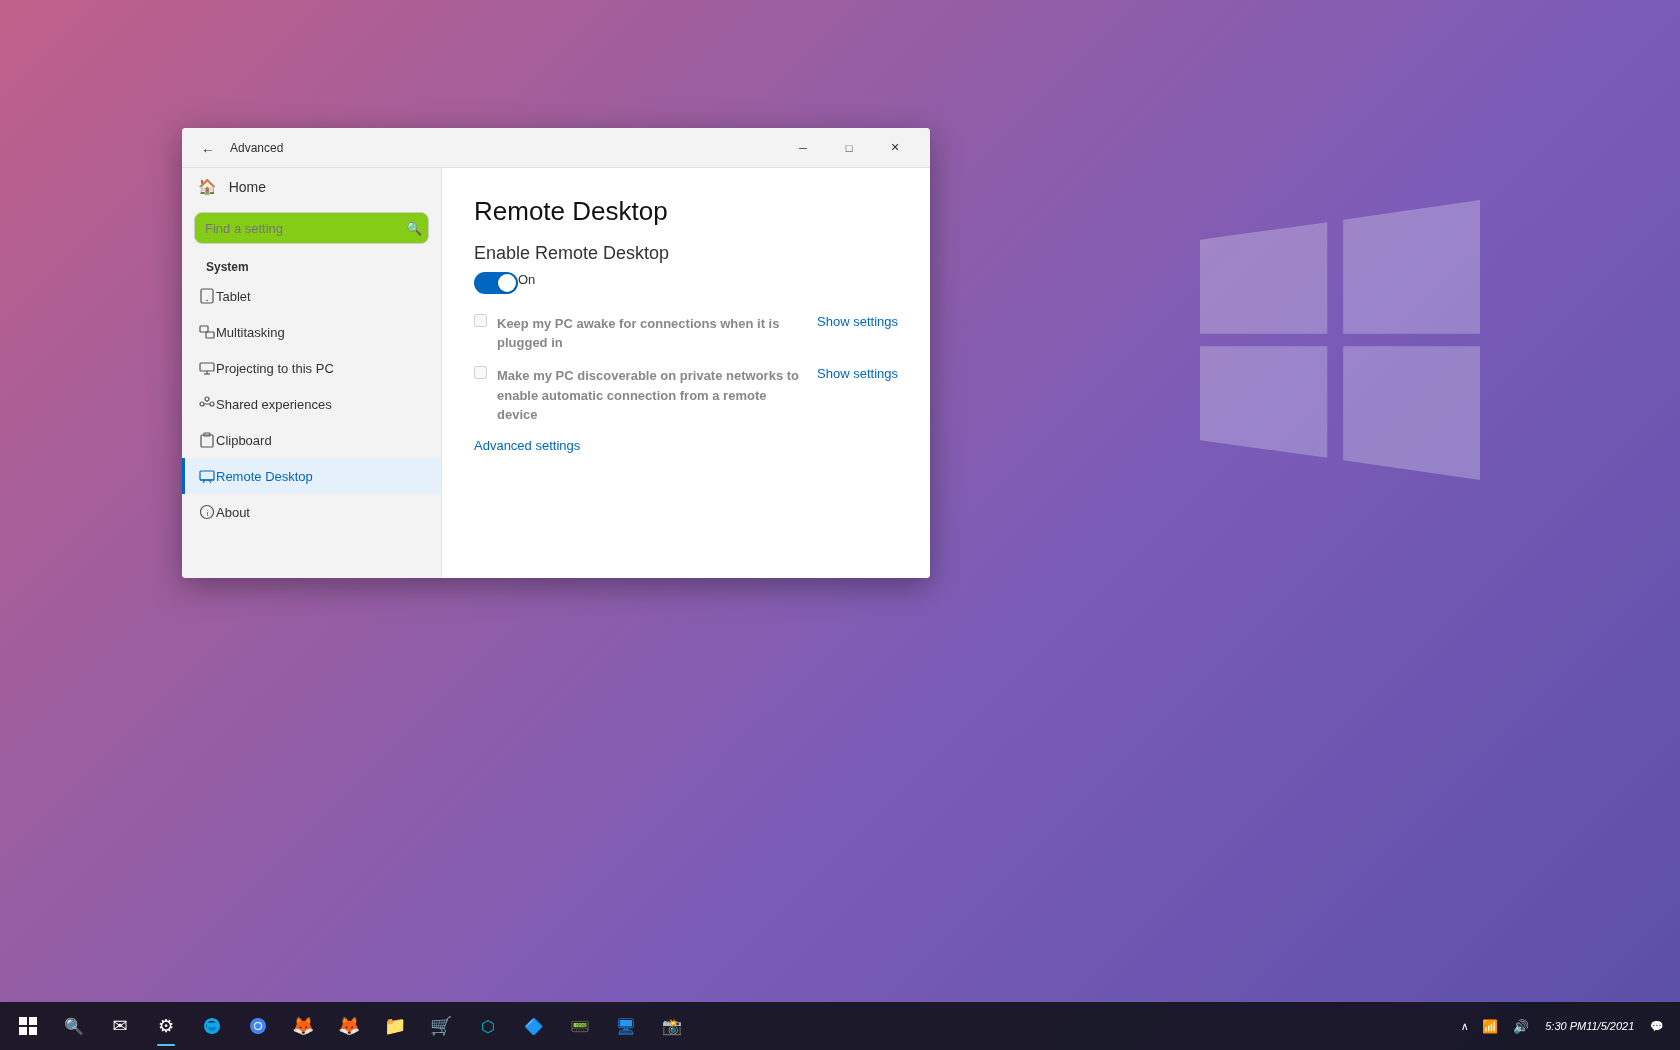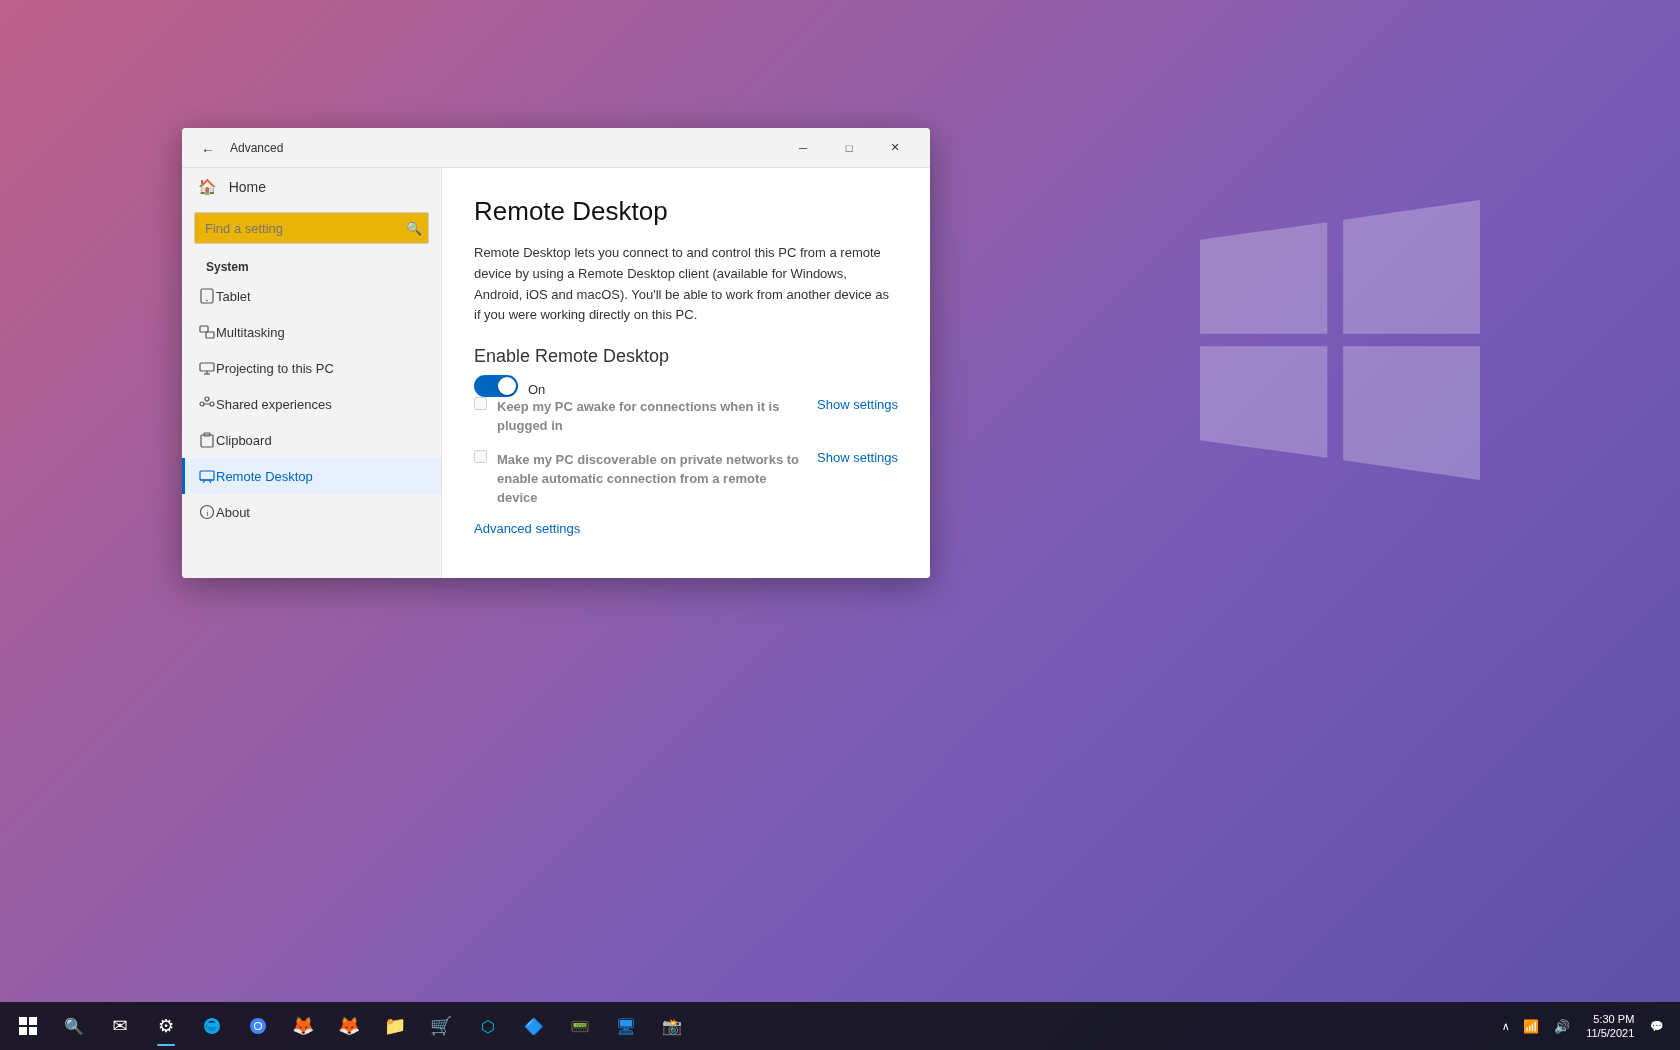--- a/index.html
+++ b/index.html
@@ -111,24 +111,24 @@
     }
 
     .search-box {
       margin: 6px 12px 10px;
       position: relative;
     }
     .search-box input {
       width: 100%;
       height: 32px;
       border: 1px solid #ccc;
-      border-radius: 2px;
+      border-radius: 8px;
       padding: 0 30px 0 10px;
       font-size: 13px;
-      background: #eab308;
+      background: #84cc16;
       outline: none;
     }
     .search-icon-btn {
       position: absolute;
       right: 6px;
       top: 50%;
       transform: translateY(-50%);
       background: transparent;
       border: none;
       cursor: pointer;
@@ -197,22 +197,23 @@
     .enable-label {
       font-size: 18px;
       color: #333;
       margin-bottom: 8px;
       font-weight: 400;
     }
 
     
     .toggle-row {
       display: flex;
-      align-items: flex-end;
-      gap: 10px;
+      align-items: flex-start;
+      gap: 0;
+      margin-bottom: 20px;
     }
     .toggle-switch {
       width: 44px;
       height: 22px;
       background: #0067c0;
       border-radius: 11px;
       position: relative;
       cursor: pointer;
       flex-shrink: 0;
     }
@@ -343,27 +344,27 @@
       justify-content: center;
       cursor: pointer;
       padding: 0 6px;
       color: white;
       font-size: 11px;
       white-space: nowrap;
     }
 
     .taskbar-clock {
       display: flex;
-      flex-direction: column;
-      align-items: flex-end;
+      align-items: flex-start;
       font-size: 11px;
       color: white;
       padding: 0 8px;
       cursor: pointer;
       line-height: 1.3;
+      font-style: italic;
     }
 
     
     .icon-svg {
       width: 16px;
       height: 16px;
     }
   </style>
 </head>
 <body>
@@ -478,21 +479,20 @@
         </span>
         <span class="item-label">About</span>
       </div>
 
     </div>
 
     <div class="main-content">
 
       <h1 class="page-title">Remote Desktop</h1>
 
-      <p class="description-text">Remote Desktop lets you connect to and control this PC from a remote device by using a Remote Desktop client (available for Windows, Android, iOS and macOS). You'll be able to work from another device as if you were working directly on this PC.</p>
 
       <p class="enable-label">Enable Remote Desktop</p>
 
       <div class="toggle-row">
         <div class="toggle-switch"></div>
         <span class="toggle-on-label">On</span>
       </div>
 
       <div class="checkbox-with-link">
         <input type="checkbox" disabled="" style="">

